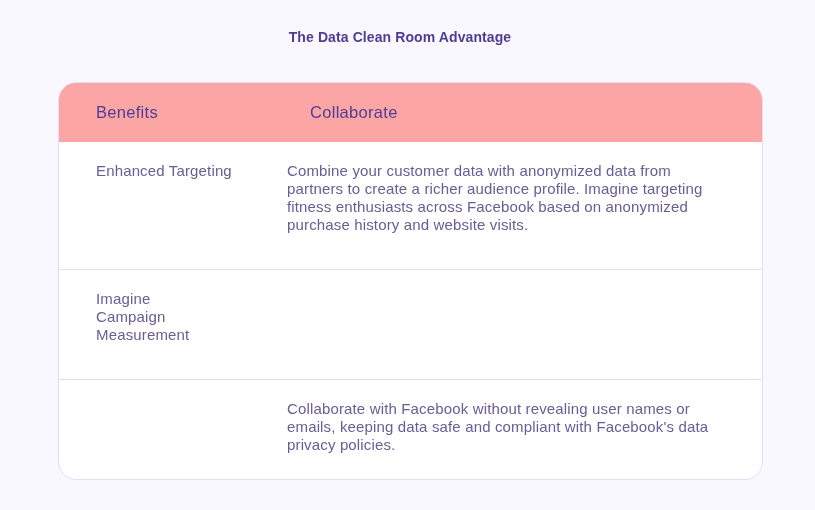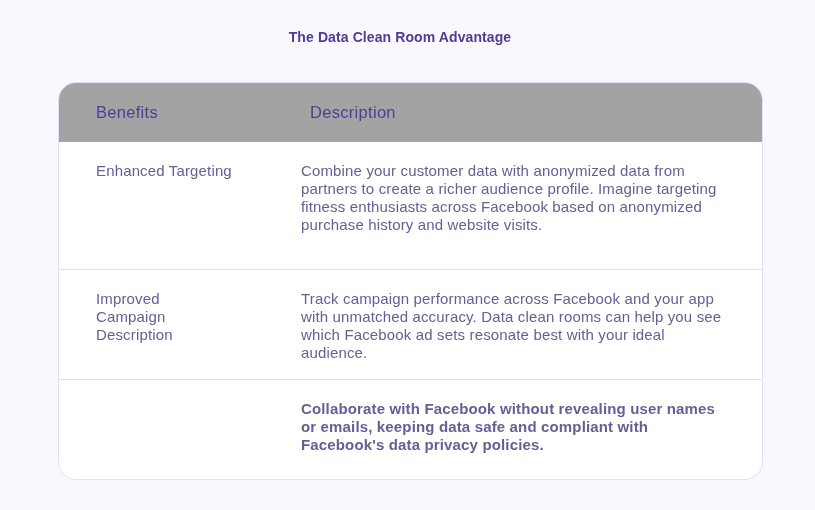--- a/index.html
+++ b/index.html
@@ -37,21 +37,21 @@
       border-radius: 18px;
       overflow: hidden;
       box-sizing: border-box;
     }
     .table-header {
       position: absolute;
       left: 0;
       top: 0;
       width: 100%;
       height: 59px;
-      background: #a3a3a3;
+      background: #fca5a5;
     }
     .th {
       position: absolute;
       top: 20px;
       font-size: 16.5px;
       color: #4f3d94;
       font-weight: 500;
       letter-spacing: 0.3px;
     }
     .th-benefits { left: 37px; }
@@ -75,43 +75,42 @@
       font-size: 15px;
       line-height: 18px;
       color: #6a5c95;
       letter-spacing: 0.15px;
     }
     .cell-benefit {
       left: 37px;
       width: 170px;
     }
     .cell-desc {
-      left: 242px;
+      left: 228px;
       width: 430px;
     }
   </style>
 </head>
 <body>
 
 <h1 class="page-title">The Data Clean Room Advantage</h1>
 
 <div class="table-card">
   <div class="table-header">
     <span class="th th-benefits">Benefits</span>
-    <span class="th th-description">Description</span>
+    <span class="th th-description">Collaborate</span>
   </div>
 
   <div class="row" style="top:59px;height:127px;">
     <div class="cell cell-benefit" style="top:20px;">Enhanced Targeting</div>
     <div class="cell cell-desc" style="top:20px;">Combine your customer data with anonymized data from partners to create a richer audience profile. Imagine targeting fitness enthusiasts across Facebook based on anonymized purchase history and website visits.</div>
   </div>
   <div class="row-divider" style="top:186px;"></div>
 
   <div class="row" style="top:187px;height:109px;">
-    <div class="cell cell-benefit" style="top:20px;width:120px;">Improved Campaign Description</div>
-    <div class="cell cell-desc" style="top:20px;">Track campaign performance across Facebook and your app with unmatched accuracy. Data clean rooms can help you see which Facebook ad sets resonate best with your ideal audience.</div>
+    <div class="cell cell-benefit" style="top:20px;width:120px;">Imagine Campaign Measurement</div>
   </div>
   <div class="row-divider" style="top:296px;"></div>
 
   <div class="row" style="top:297px;height:100px;">
-    <div class="cell cell-desc" style="top:20px;font-weight:bold;">Collaborate with Facebook without revealing user names or emails, keeping data safe and compliant with Facebook's data privacy policies.</div>
+    <div class="cell cell-desc" style="top:20px;">Collaborate with Facebook without revealing user names or emails, keeping data safe and compliant with Facebook's data privacy policies.</div>
   </div>
 </div>
 
 </body></html>

